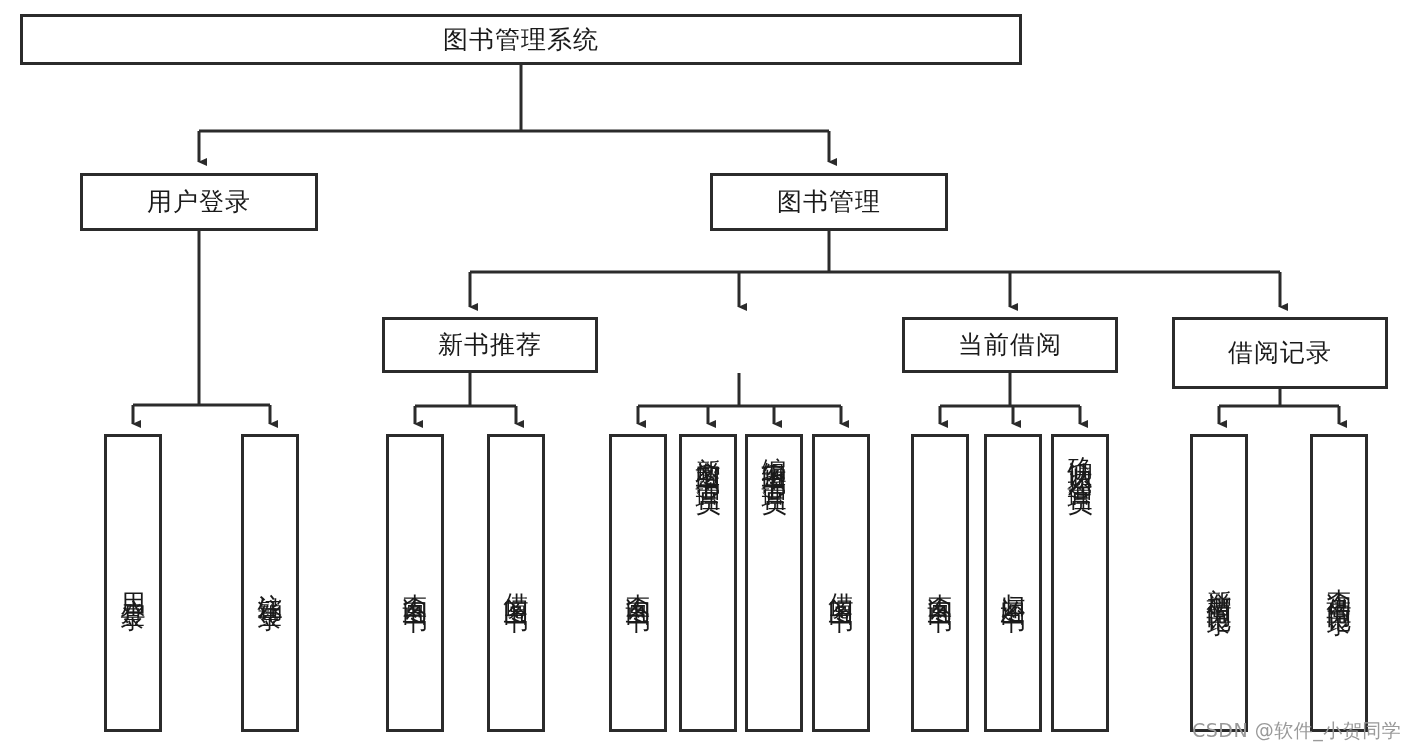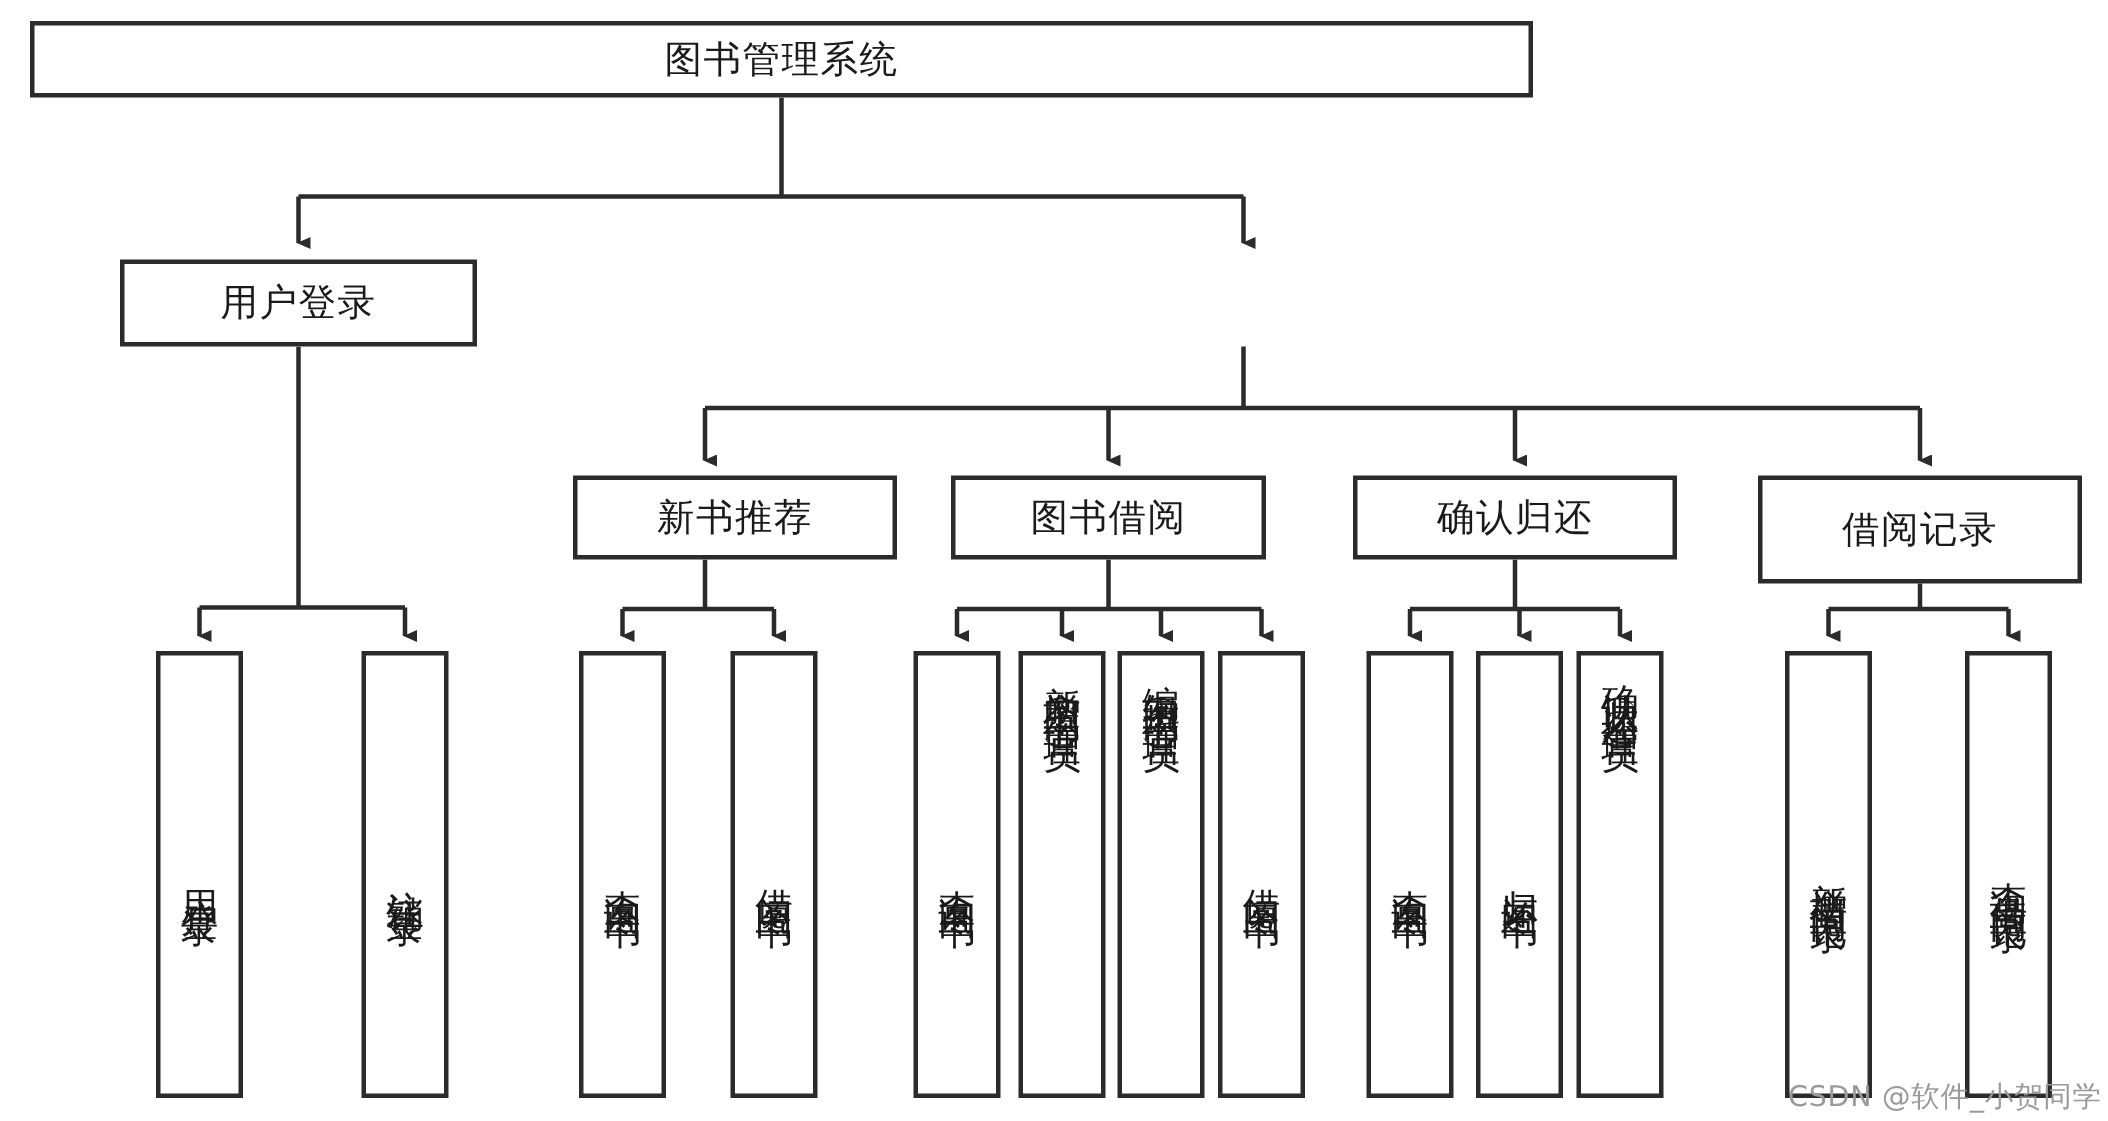--- a/index.html
+++ b/index.html
@@ -121,29 +121,29 @@
     </g>
   </svg>
 
   <div class="node" style="left: 20px; top: 14px; width: 1002px; height: 51px;">
     <span class="node-label">图书管理系统</span>
   </div>
 
   <div class="node" style="left: 80px; top: 173px; width: 238px; height: 58px;">
     <span class="node-label">用户登录</span>
   </div>
+  <div class="node" style="left: 710px; top: 173px; width: 238px; height: 58px;">
+    <span class="node-label">图书管理</span>
+  </div>
 
   <div class="node" style="left: 362px; top: 317px; width: 216px; height: 56px; margin-left: 20px;">
     <span class="node-label">新书推荐</span>
   </div>
-  <div class="node" style="left: 634px; top: 317px; width: 210px; height: 56px;">
-    <span class="node-label">图书借阅</span>
-  </div>
   <div class="node" style="left: 902px; top: 317px; width: 216px; height: 56px;">
-    <span class="node-label">确认归还</span>
+    <span class="node-label">当前借阅</span>
   </div>
   <div class="node" style="left: 1172px; top: 317px; width: 216px; height: 72px;">
     <span class="node-label">借阅记录</span>
   </div>
 
   <div class="node vertical centered" style="left: 104px; top: 434px; width: 58px; height: 298px;">
     <span class="node-label">用户登录</span>
   </div>
   <div class="node vertical centered" style="left: 241px; top: 434px; width: 58px; height: 298px;">
     <span class="node-label">注销登录</span>

